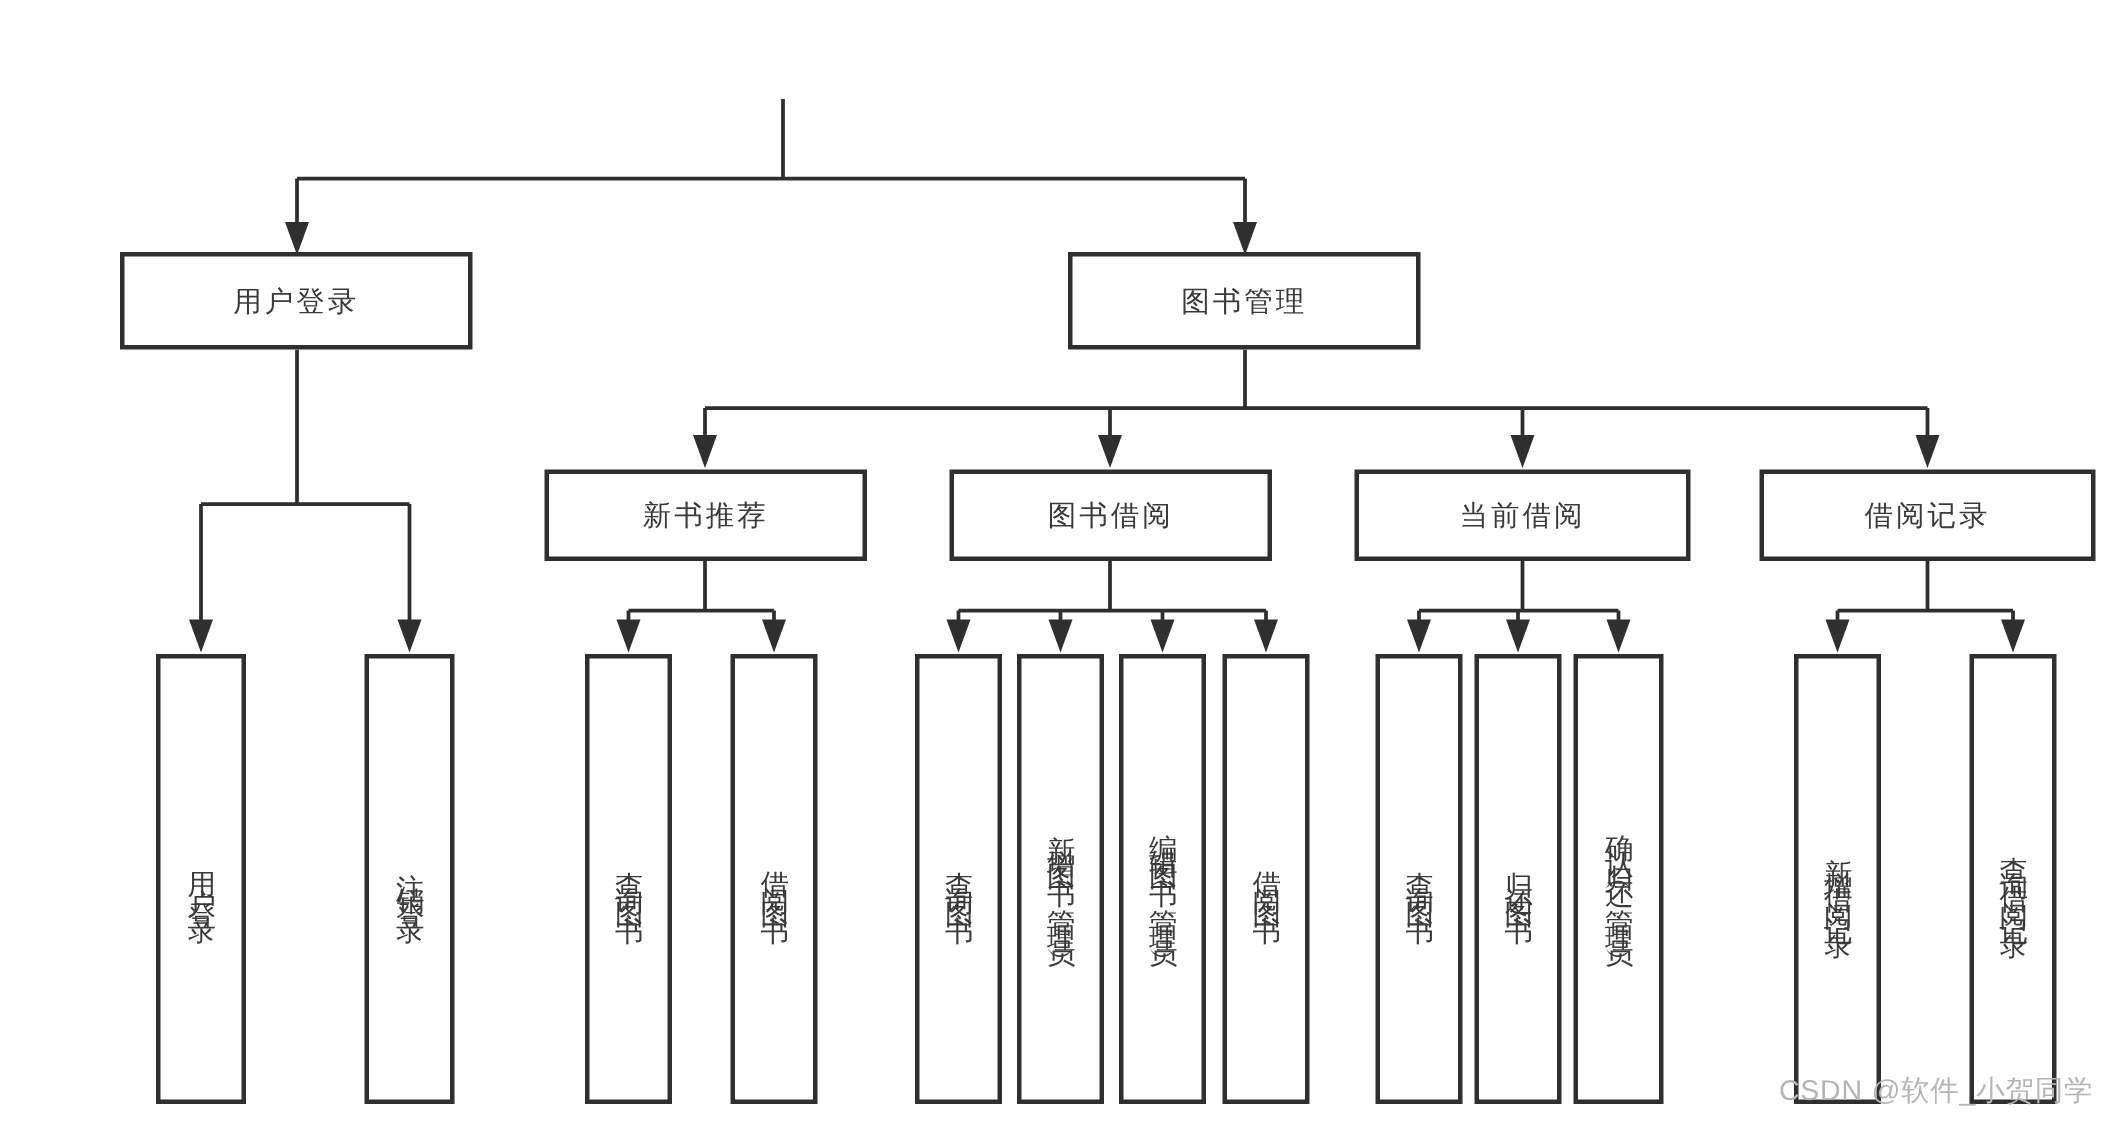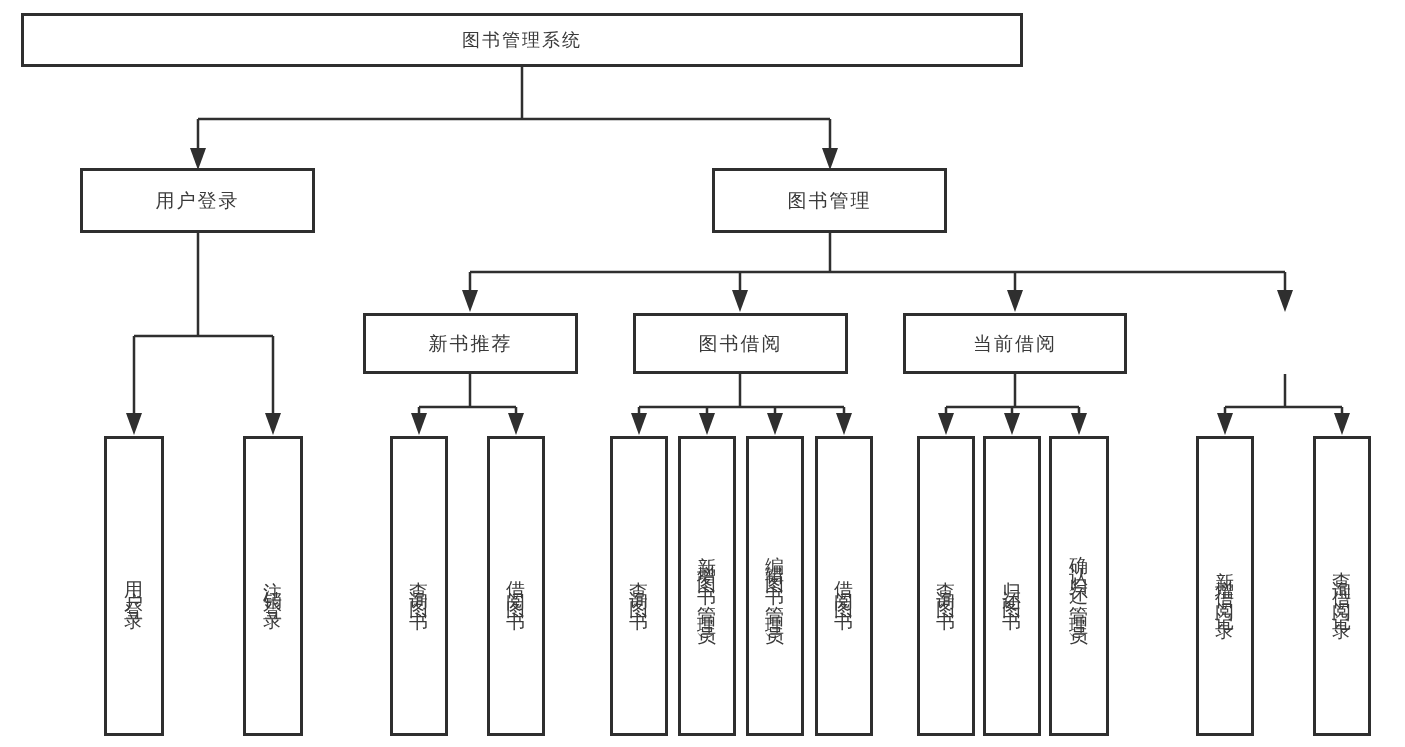--- a/index.html
+++ b/index.html
@@ -82,39 +82,39 @@
 
       <polygon points="938,413 954,413 946,435"></polygon>
       <polygon points="1004,413 1020,413 1012,435"></polygon>
       <polygon points="1071,413 1087,413 1079,435"></polygon>
 
       <polygon points="1217,413 1233,413 1225,435"></polygon>
       <polygon points="1334,413 1350,413 1342,435"></polygon>
     </g>
   </svg>
 
-  <div class="node root-node" style="left:21px;top:13px;width:1002px;height:54px;">
-    <span class="hlabel">图书管理系统</span>
-  </div>
 
   <div class="node" style="left:80px;top:168px;width:235px;height:65px;">
     <span class="hlabel">用户登录</span>
   </div>
   <div class="node" style="left:712px;top:168px;width:235px;height:65px;">
     <span class="hlabel">图书管理</span>
   </div>
 
   <div class="node" style="left:363px;top:313px;width:215px;height:61px;">
     <span class="hlabel">新书推荐</span>
   </div>
   <div class="node" style="left:903px;top:313px;width:224px;height:61px;">
     <span class="hlabel">当前借阅</span>
   </div>
   <div class="node" style="left:633px;top:313px;width:215px;height:61px;">
     <span class="hlabel">图书借阅</span>
+  </div>
+  <div class="node" style="left:1173px;top:313px;width:224px;height:61px;">
+    <span class="hlabel">借阅记录</span>
   </div>
 
   <div class="leaf" style="left:104px;width:60px;">
     <span class="vlabel">用户登录</span>
   </div>
   <div class="leaf" style="left:243px;width:60px;">
     <span class="vlabel">注销登录</span>
   </div>
 
   <div class="leaf" style="left:390px;width:58px;">
@@ -147,14 +147,15 @@
     <span class="vlabel">确认归还（管理员）</span>
   </div>
 
   <div class="leaf" style="left:1196px;width:58px;">
     <span class="vlabel">新增借阅记录</span>
   </div>
   <div class="leaf" style="left:1313px;width:58px;">
     <span class="vlabel">查询借阅记录</span>
   </div>
 
+  <div class="watermark">CSDN @软件_小贺同学</div>
 
 </div>
 
 </body></html>

